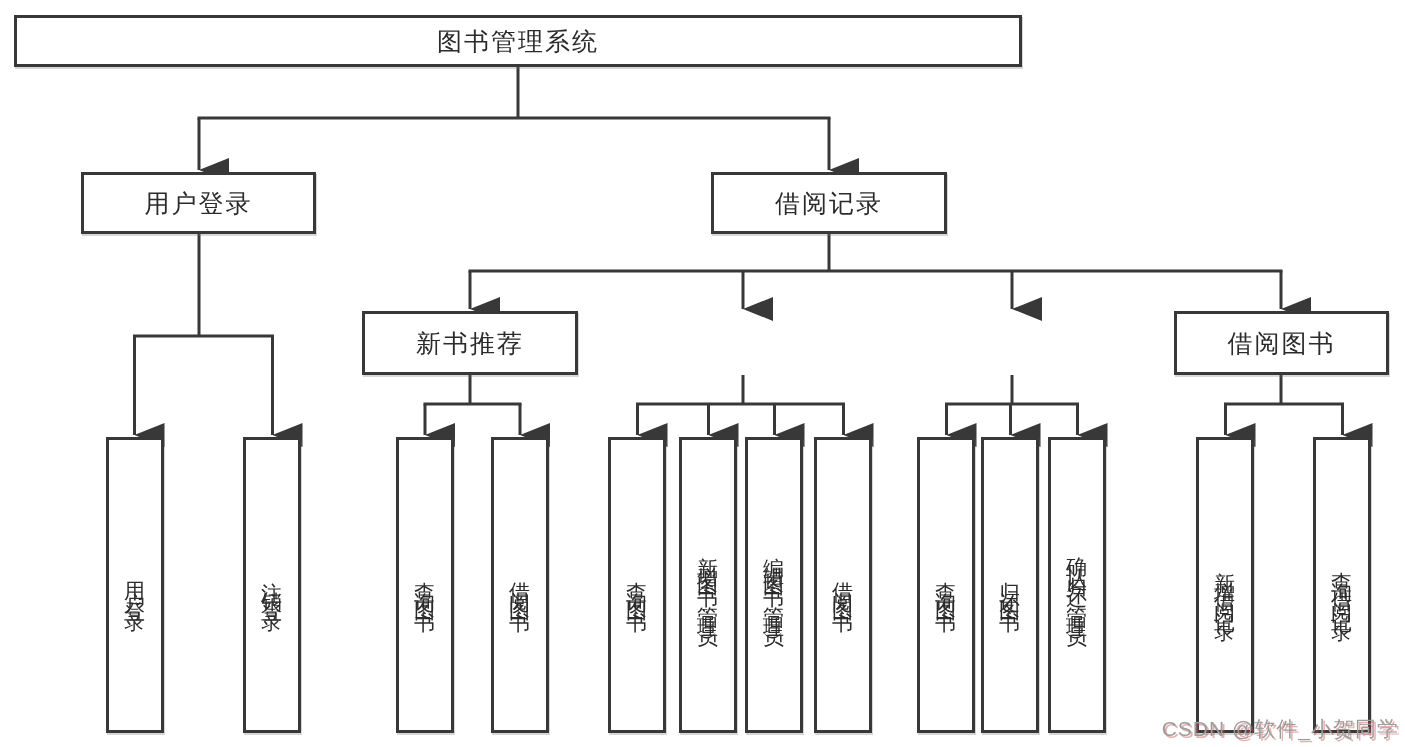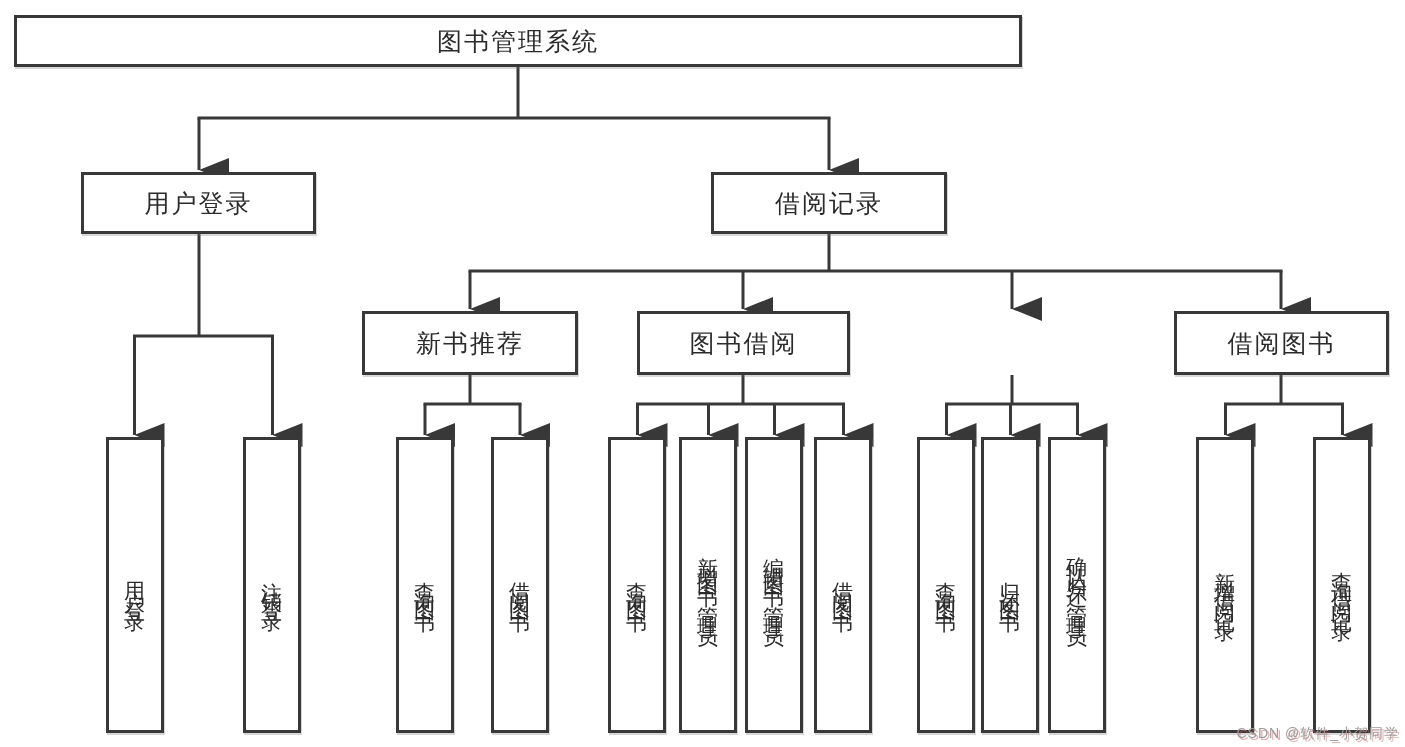--- a/index.html
+++ b/index.html
@@ -43,21 +43,21 @@
     writing-mode:vertical-rl;
     text-orientation:mixed;
     font-size:21px;
     letter-spacing:10px;
     line-height:1;
   }
   .watermark{
     position:absolute;
     right:6px;bottom:4px;
     z-index:2;
-    font-size:14px;
+    font-size:21px;
     letter-spacing:1px;
     color:var(--watermark-gray);
     text-shadow:2px 2px 0 rgba(200,80,78,0.45);
     white-space:nowrap;
   }
 </style>
 </head>
 <body>
 
 <div class="canvas">
@@ -117,23 +117,20 @@
   <div class="node hbox" style="left:81px;top:172px;width:235px;height:62px">
     <span class="lbl">用户登录</span>
   </div>
   <div class="node hbox" style="left:711px;top:172px;width:236px;height:62px">
     <span class="lbl">借阅记录</span>
   </div>
 
   <div class="node hbox" style="left:362px;top:311px;width:216px;height:64px">
     <span class="lbl">新书推荐</span>
   </div>
-  <div class="node hbox" style="left:637px;top:311px;width:213px;height:64px">
-    <span class="lbl">图书借阅</span>
-  </div>
   <div class="node hbox" style="left:1174px;top:311px;width:215px;height:64px">
     <span class="lbl">借阅图书</span>
   </div>
 
   <div class="node vbox" style="left:106px;top:437px;width:58px;height:296px">
     <span class="lbl">用户登录</span>
   </div>
   <div class="node vbox" style="left:243px;top:437px;width:58px;height:296px">
     <span class="lbl">注销登录</span>
   </div>

